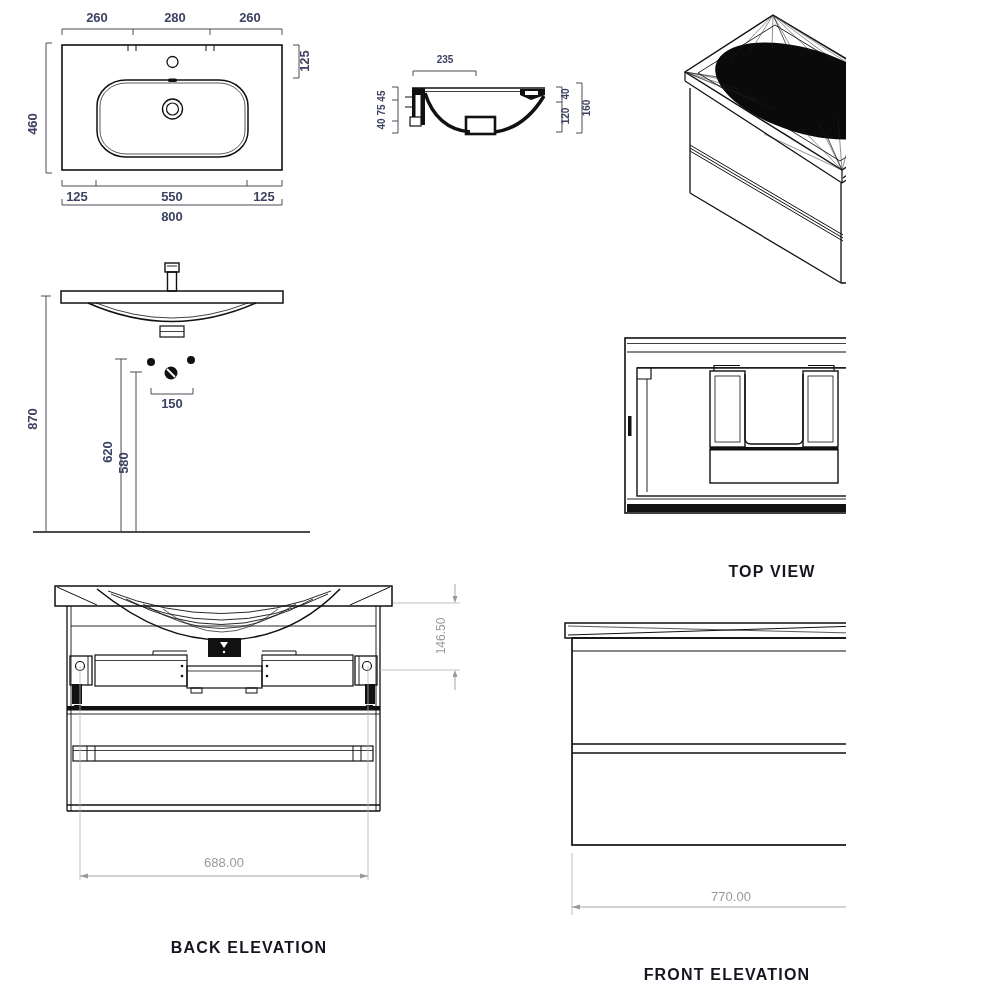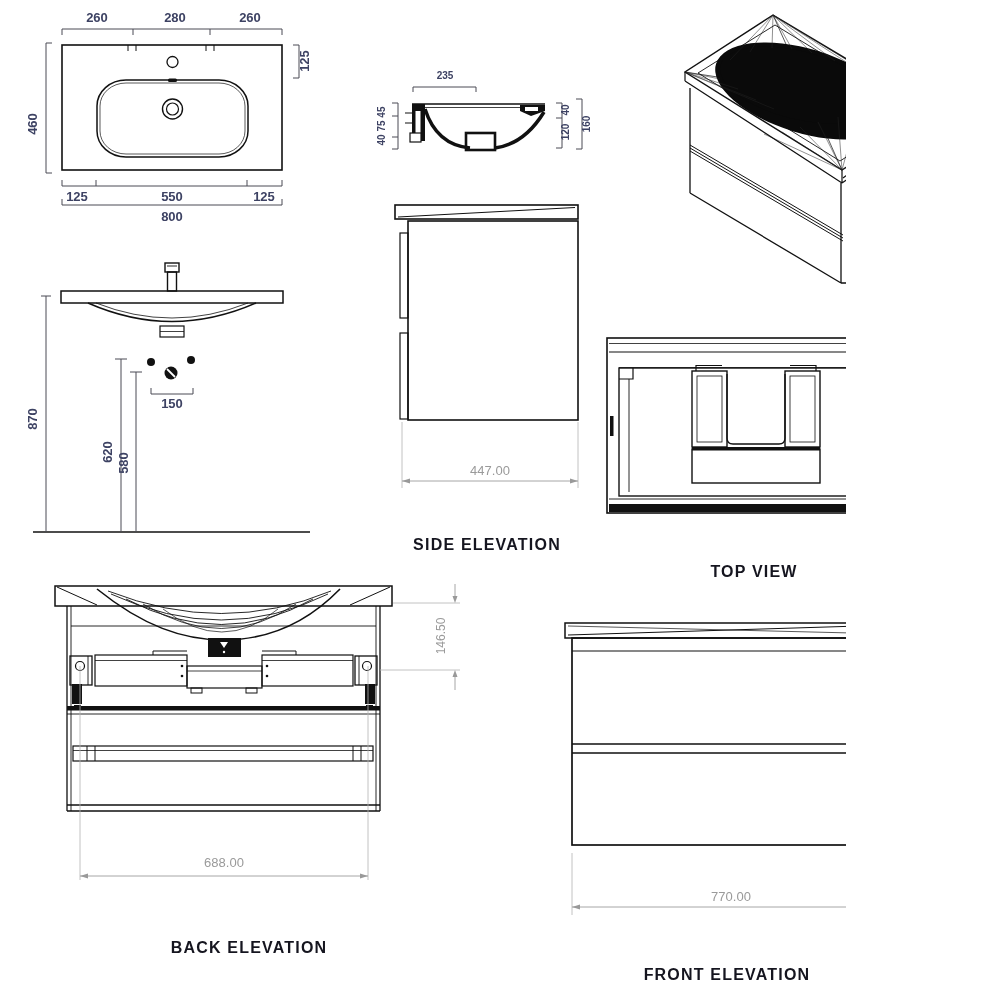--- a/index.html
+++ b/index.html
@@ -48,21 +48,21 @@
       <text x="225" y="20" text-anchor="middle" class="dim-navy">260</text>
       <text x="12" y="122" text-anchor="middle" transform="rotate(-90 12 122)" class="dim-navy">460</text>
       <text x="284" y="59" text-anchor="middle" transform="rotate(-90 284 59)" class="dim-navy">125</text>
       <text x="52" y="199" text-anchor="middle" class="dim-navy">125</text>
       <text x="147" y="199" text-anchor="middle" class="dim-navy">550</text>
       <text x="239" y="199" text-anchor="middle" class="dim-navy">125</text>
       <text x="147" y="219" text-anchor="middle" class="dim-navy">800</text>
     </svg>
   </div>
 
-  <div class="view" style="left:375px;top:66px;">
+  <div class="view" style="left:375px;top:50px;">
     <svg width="230" height="95" viewBox="0 0 230 95">
       <g>
         <path class="ln" stroke-width="1.3" d="M37,38 H170"></path>
         <path class="ln" stroke-width="0.8" d="M37,41.5 H152"></path>
         <rect x="37" y="38" width="13" height="37" fill="#111"></rect>
         <rect x="40.5" y="45" width="5" height="22" fill="#fff"></rect>
         <rect x="35" y="67" width="11" height="9" fill="#fff" stroke="#111" stroke-width="1.2"></rect>
         <path class="ln" stroke-width="3.5" d="M50,43 C58,68 74,80 95,82"></path>
         <path class="ln" stroke-width="3.5" d="M120,82 C142,79 158,64 169,46"></path>
         <rect x="91" y="67" width="29" height="17" class="ln" stroke-width="2.6"></rect>
@@ -142,41 +142,22 @@
         <path class="brk" d="M96,103 V276 M90,103 H102"></path>
         <path class="brk" d="M111,116 V276 M105,116 H117"></path>
       </g>
       <text x="147" y="152" text-anchor="middle" class="dim-navy">150</text>
       <text x="12" y="163" text-anchor="middle" transform="rotate(-90 12 163)" class="dim-navy">870</text>
       <text x="87" y="196" text-anchor="middle" transform="rotate(-90 87 196)" class="dim-navy">620</text>
       <text x="103" y="207" text-anchor="middle" transform="rotate(-90 103 207)" class="dim-navy">580</text>
     </svg>
   </div>
 
-  <div class="view" style="left:388px;top:198px;">
-    <svg width="200" height="365" viewBox="0 0 200 365">
-      <g>
-        <rect x="7" y="7" width="183" height="14" class="ln" stroke-width="1.6"></rect>
-        <path class="ln" stroke-width="1" d="M10,19 L187,9.5"></path>
-        <rect x="20" y="23" width="170" height="199" class="ln" stroke-width="1.6"></rect>
-        <rect x="12" y="35" width="8" height="85" class="ln" stroke-width="1.2"></rect>
-        <rect x="12" y="135" width="8" height="86" class="ln" stroke-width="1.2"></rect>
-      </g>
-      <g>
-        <path class="ext" d="M14,224 V290 M190,224 V290"></path>
-        <path class="diml" d="M14,283 H190"></path>
-        <polygon class="arr" points="14,283 22,280.5 22,285.5"></polygon>
-        <polygon class="arr" points="190,283 182,280.5 182,285.5"></polygon>
-      </g>
-      <text x="102" y="277" text-anchor="middle" class="dim-gray">447.00</text>
-      <text x="99" y="352" text-anchor="middle" class="view-label">SIDE ELEVATION</text>
-    </svg>
-  </div>
-
-  <div class="view" style="left:600px;top:268px;">
+
+  <div class="view" style="left:618px;top:268px;">
     <svg width="382" height="322" viewBox="0 0 382 322">
       <g>
         <rect x="7" y="70" width="297" height="175" class="ln" stroke-width="1.6"></rect>
         <path class="ln" stroke-width="0.8" d="M9,75.5 H302"></path>
         <path class="ln" stroke-width="1.2" d="M9,84 H302"></path>
         <path class="ln" stroke-width="0.8" d="M19,99.5 H292"></path>
         <rect x="19" y="100" width="280" height="128" class="ln" stroke-width="1.4"></rect>
         <path class="ln" stroke-width="1.2" d="M19,111 H33 V100 M299,111 H285 V100"></path>
         <path class="ln" stroke-width="0.9" d="M29,111 V224 M289,111 V224"></path>
 

